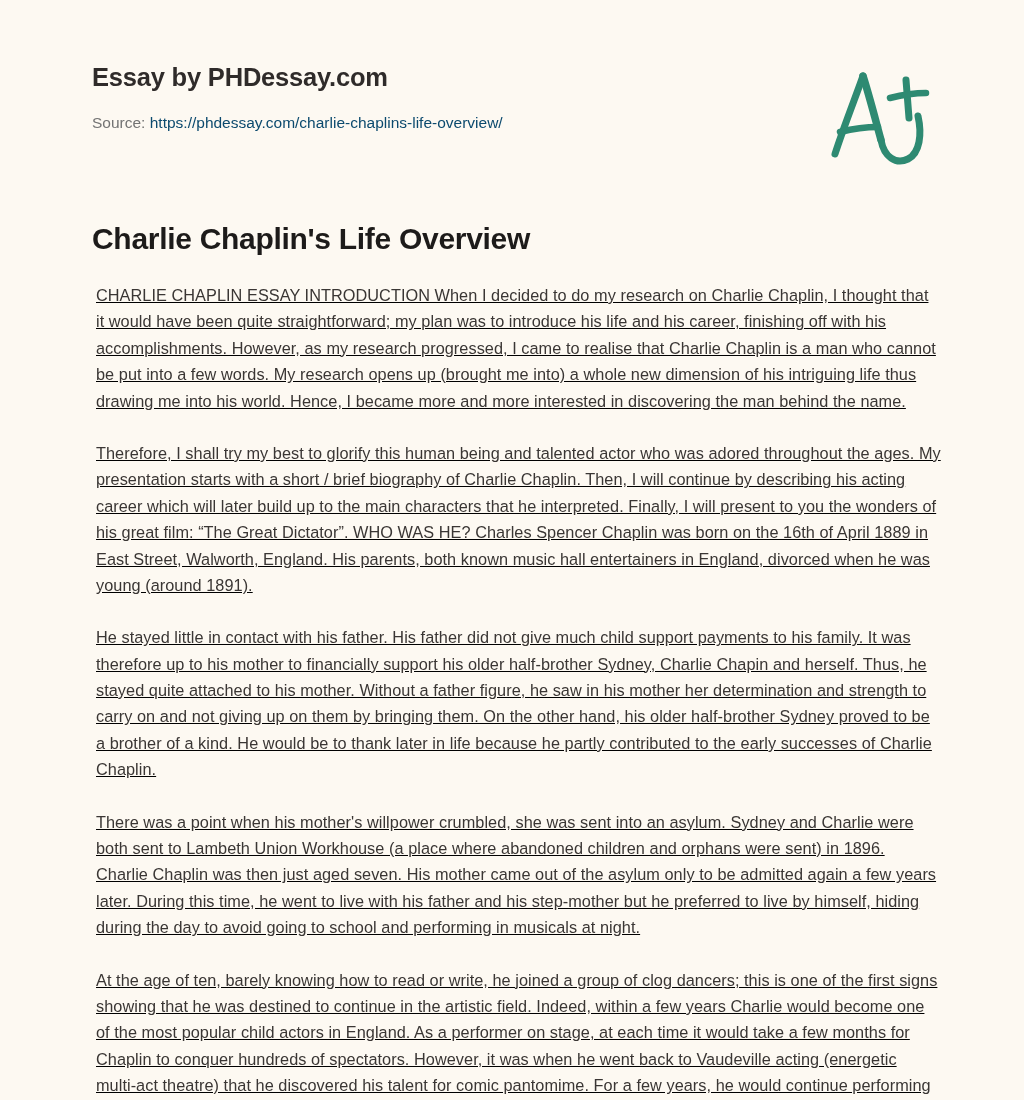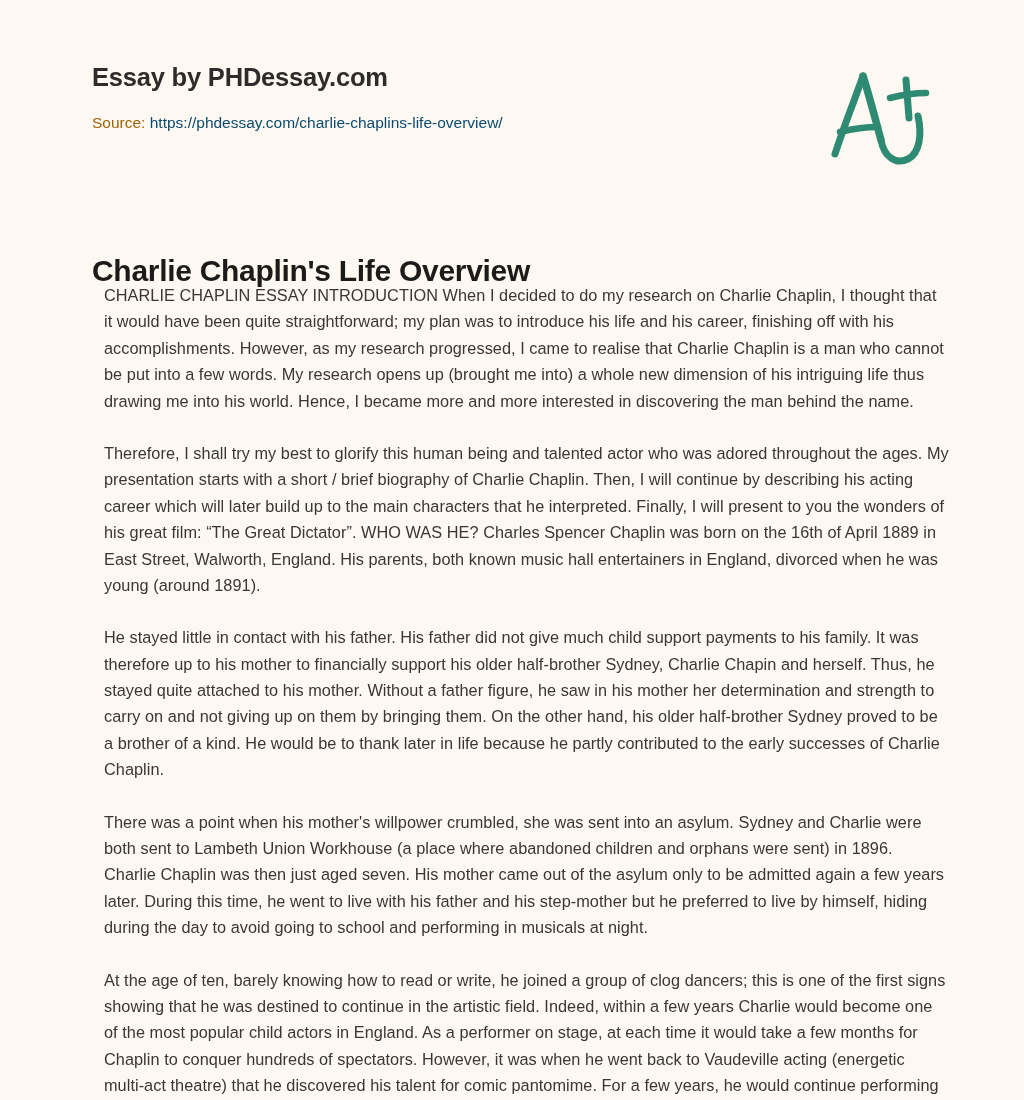--- a/index.html
+++ b/index.html
@@ -38,21 +38,21 @@
     white-space: nowrap;
   }
   .source-line {
     margin-top: 20px;
     font-size: 15.5px;
     line-height: 1.3;
     color: #8b8680;
     white-space: nowrap;
   }
   .source-label {
-    color: #a16207;
+    color: #737373;
     margin-top: 48px;
   }
   .source-url {
     color: #0c4a6e;
     text-decoration: none;
   }
 
   
   .logo {
     position: absolute;
@@ -60,37 +60,38 @@
     top: 58px;
     width: 118px;
     height: 112px;
   }
   .logo svg { display: block; width: 118px; height: 112px; }
 
   
   .doc-title {
     position: absolute;
     left: 92px;
-    top: 232px;
+    top: 200px;
     right: 92px;
     font-size: 30px;
     font-weight: 700;
     color: #1d1b1a;
     letter-spacing: -0.3px;
     line-height: 1.25;
   }
 
   
   .article {
     position: absolute;
-    left: 104px;
+    left: 96px;
     top: 282px;
     width: 845px;
     height: 818px;
     overflow: hidden;
+    text-decoration: underline;
   }
   .article p {
     margin: 0 0 26px 0;
     font-size: 16.3px;
     line-height: 1.62;
     color: #3a3634;
     text-align: left;
     letter-spacing: 0.05px;
   }
   .article p:last-child { margin-bottom: 0; }

